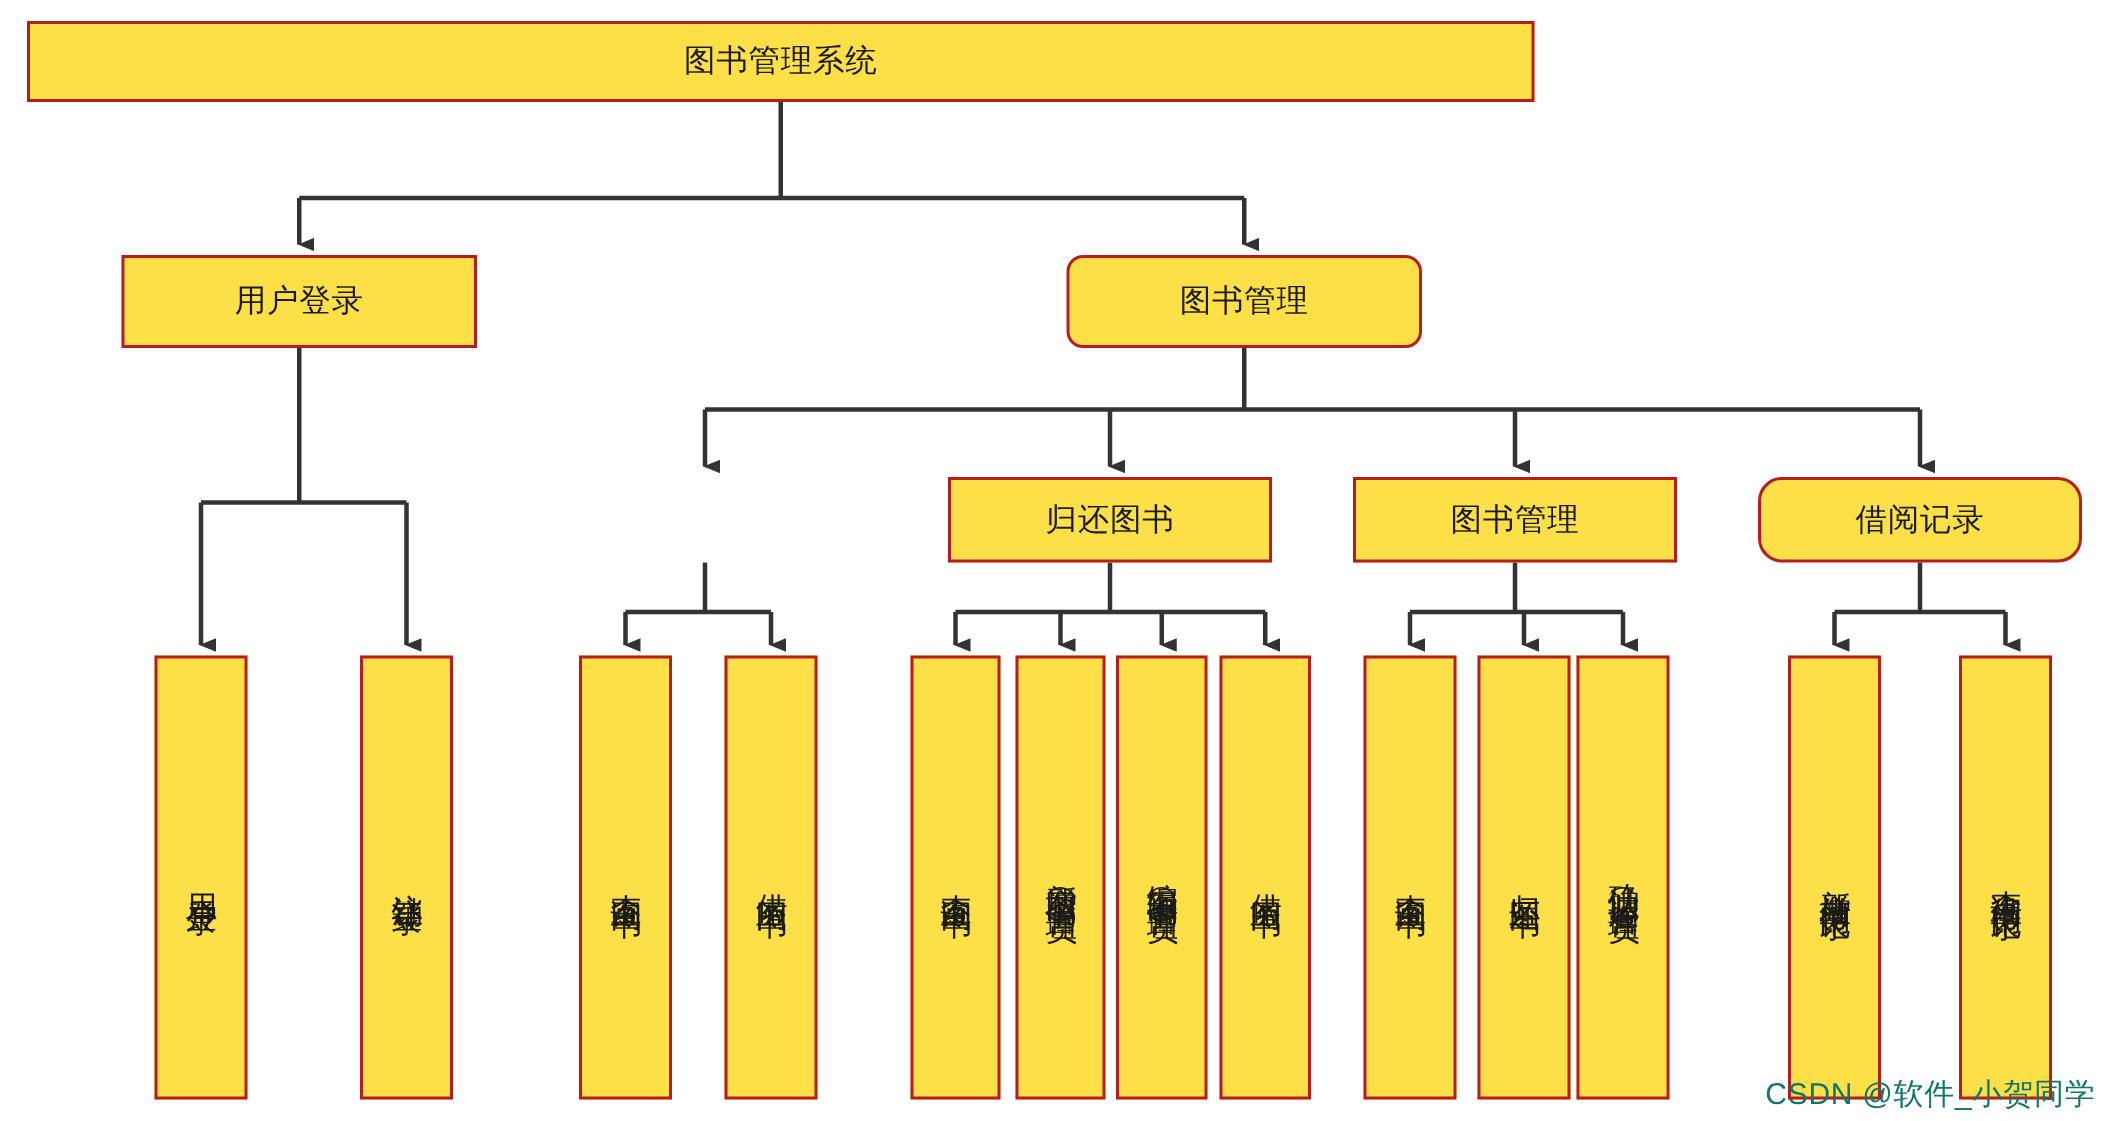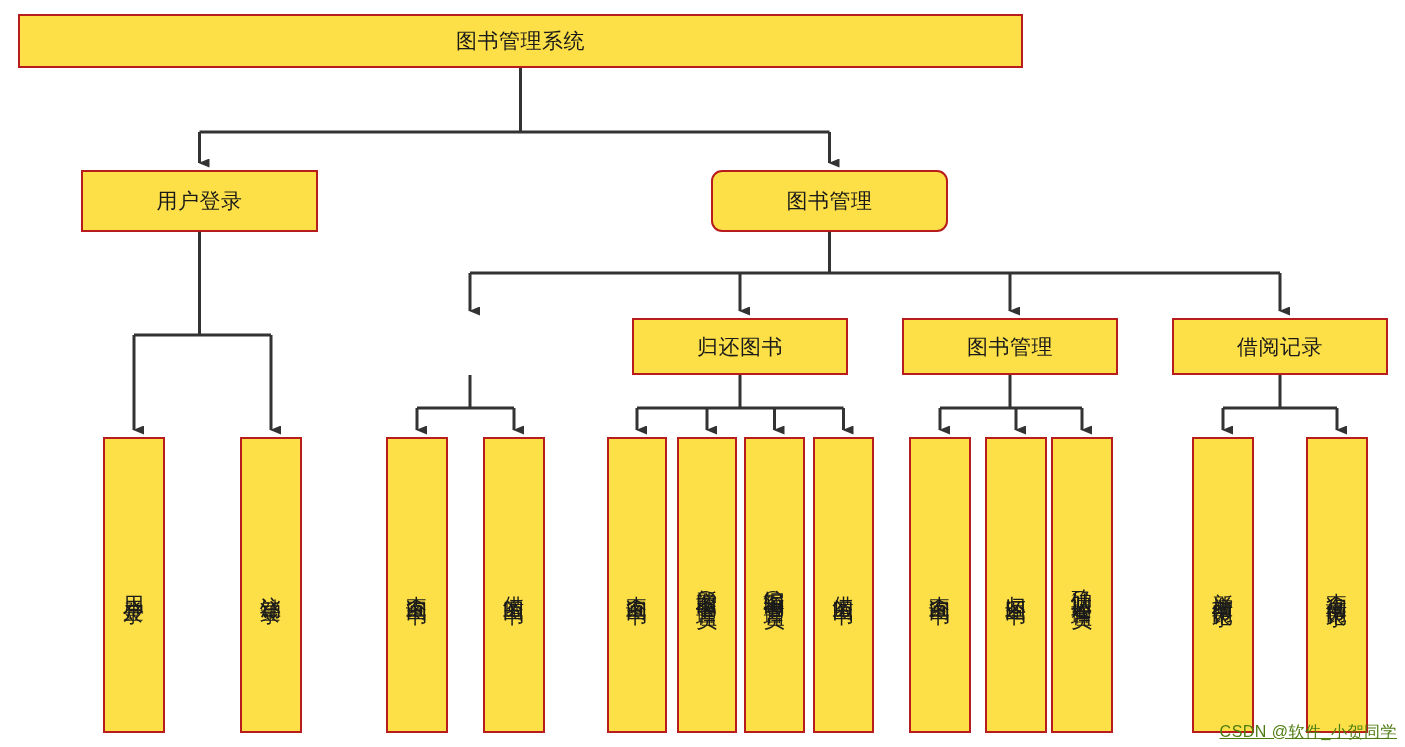--- a/index.html
+++ b/index.html
@@ -50,25 +50,24 @@
     position: absolute;
     top: 0; left: 0;
     width: 1405px;
     height: 747px;
     pointer-events: none;
   }
   .watermark {
     position: absolute;
     right: 8px;
     bottom: 4px;
-    font-size: 16px;
-    color: #4d7c0f;
+    font-size: 20px;
+    color: #0f766e;
     white-space: nowrap;
     letter-spacing: 0.5px;
-    text-decoration: underline;
   }
 </style>
 </head>
 <body>
 
 <div id="diagram-root">
 
   <svg class="connector-layer" width="1405" height="747" viewBox="0 0 1405 747">
     <defs>
       <marker id="arrowhead" markerWidth="9" markerHeight="11" refX="4.5" refY="10" orient="auto" markerUnits="userSpaceOnUse">
@@ -131,21 +130,21 @@
   <div class="node-box" id="node-l2-1" style="left: 711px; top: 170px; width: 237px; height: 62px; border-radius: 11px;">
     <span class="node-label-h">图书管理</span>
   </div>
 
   <div class="node-box" id="node-l3-1" style="left: 632px; top: 318px; width: 216px; height: 57px;">
     <span class="node-label-h">归还图书</span>
   </div>
   <div class="node-box" id="node-l3-2" style="left: 902px; top: 318px; width: 216px; height: 57px;">
     <span class="node-label-h">图书管理</span>
   </div>
-  <div class="node-box" id="node-l3-3" style="left: 1172px; top: 318px; width: 216px; height: 57px;">
+  <div class="node-box" id="node-l3-3" style="left: 1172px; top: 318px; width: 216px; height: 57px; border-radius: 16px;">
     <span class="node-label-h">借阅记录</span>
   </div>
 
   <div class="node-box" id="node-leaf-0" style="left: 103px; top: 437px; width: 62px; height: 296px;">
     <span class="node-label-v">用户登录</span>
   </div>
   <div class="node-box" id="node-leaf-1" style="left: 240px; top: 437px; width: 62px; height: 296px;">
     <span class="node-label-v">注销登录</span>
   </div>
   <div class="node-box" id="node-leaf-2" style="left: 386px; top: 437px; width: 62px; height: 296px;">

